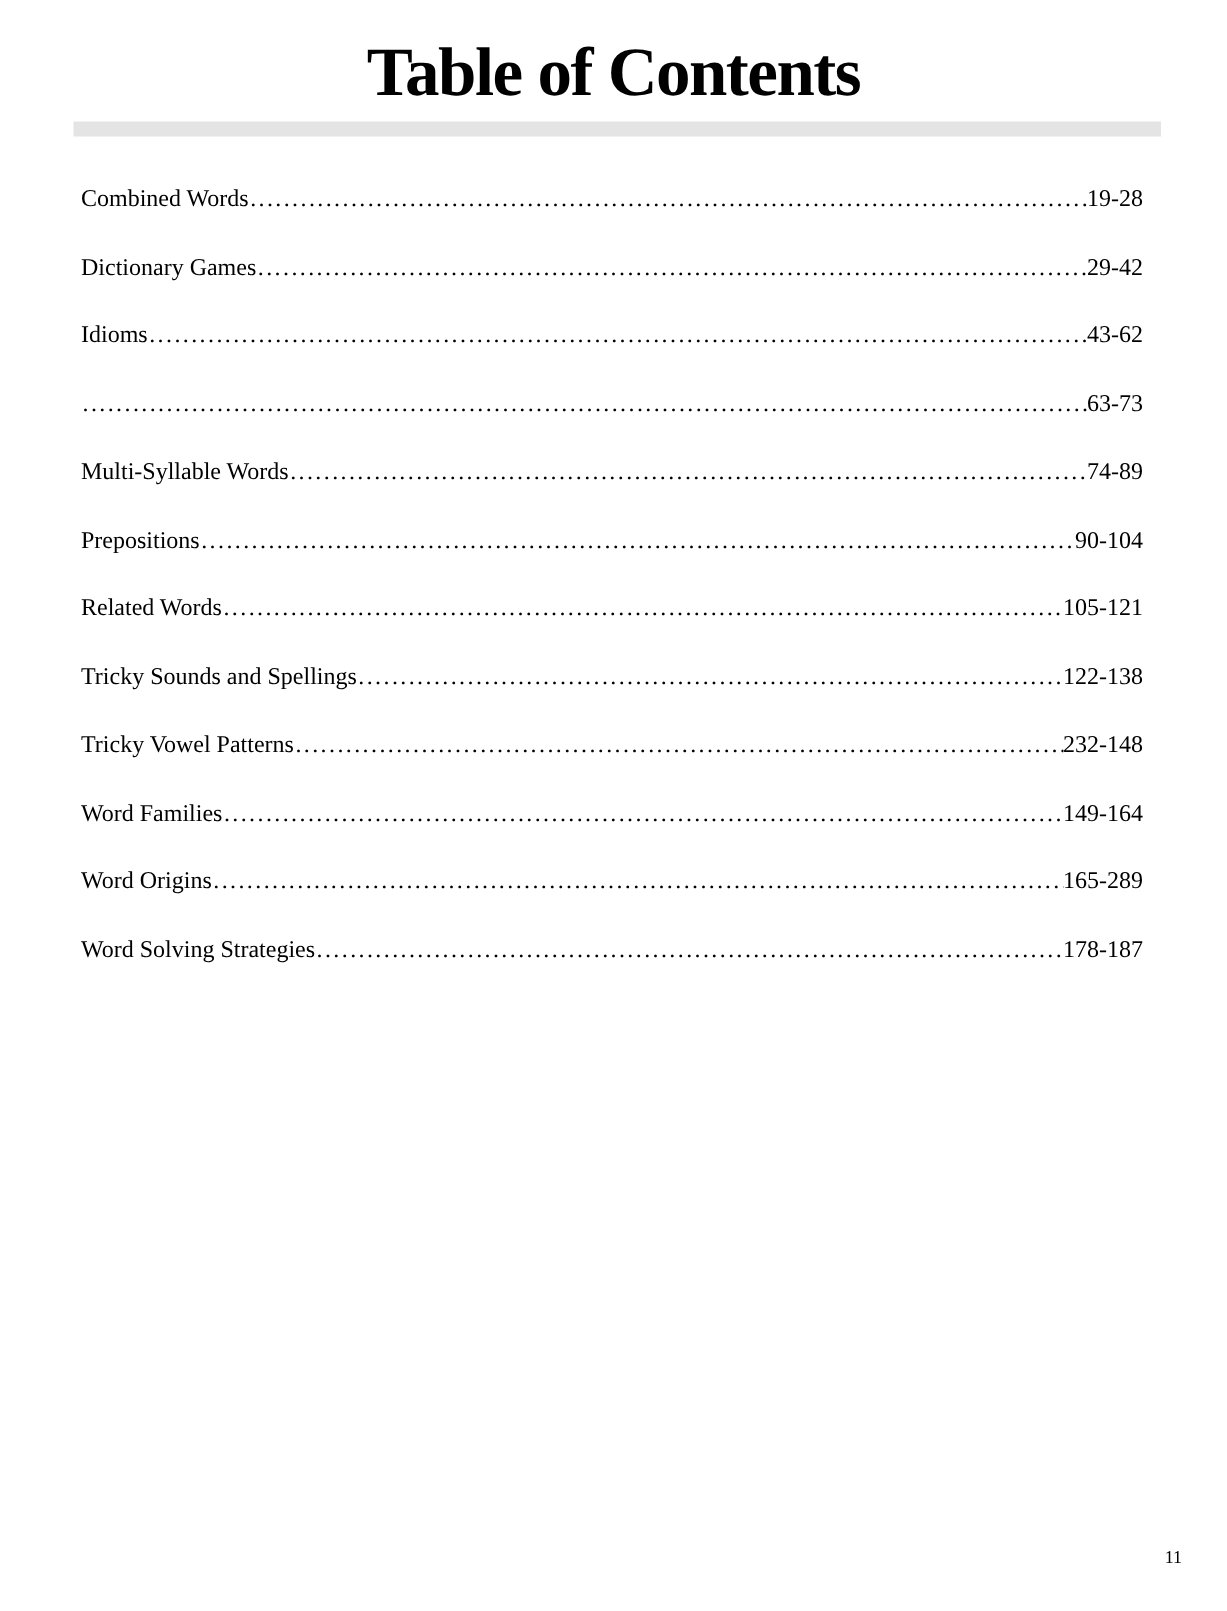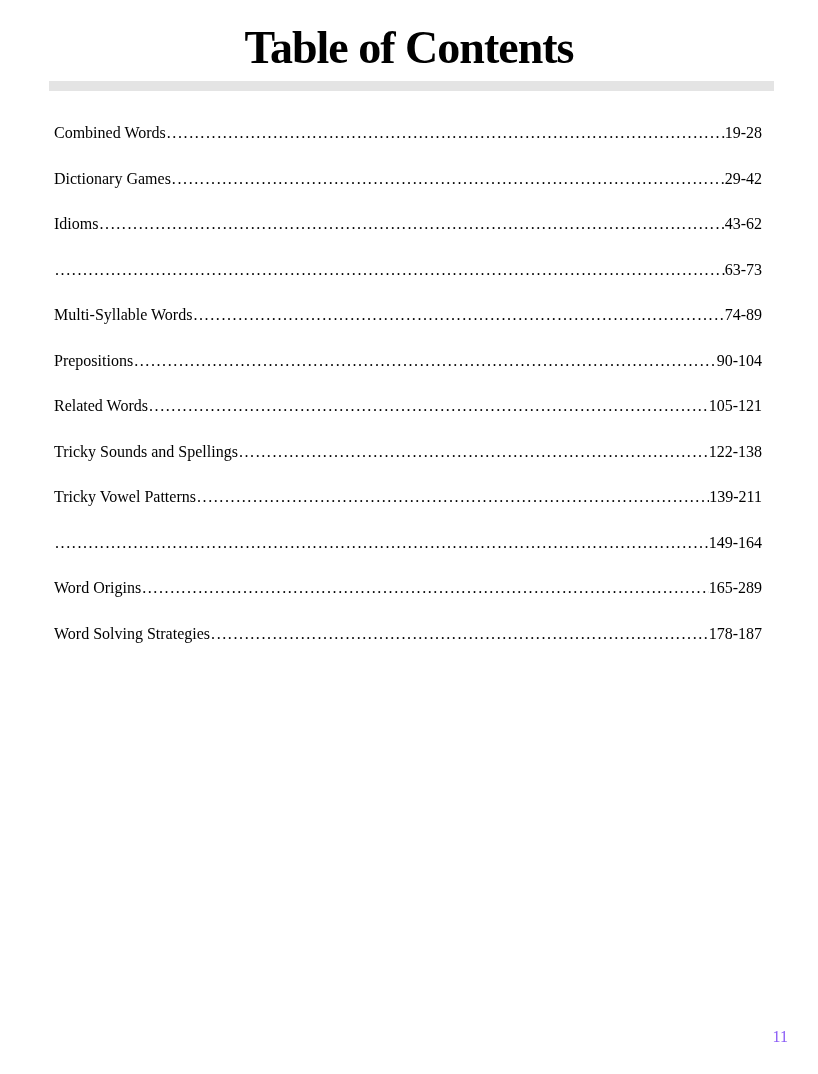--- a/index.html
+++ b/index.html
@@ -45,22 +45,22 @@
     flex: 1 1 auto;
     overflow: hidden;
     letter-spacing: 1.6px;
     padding: 0 1px;
   }
   .toc-pages { flex: 0 0 auto; }
   .page-number {
     position: absolute;
     right: 30px;
     bottom: 28px;
-    font-size: 16px;
-    color: #8b5cf6;
+    font-size: 12px;
+    color: #000000;
   }
 </style>
 </head>
 <body>
 
 <div class="page">
 
   <h1 class="title">Table of Contents</h1>
 
   <div class="divider"></div>
@@ -101,23 +101,24 @@
       <span class="toc-pages">105-121</span>
     </div>
       <div class="toc-row">
       <span class="toc-label">Tricky Sounds and Spellings</span>
       <span class="toc-leader">........................................................................................................................</span>
       <span class="toc-pages">122-138</span>
     </div>
       <div class="toc-row">
       <span class="toc-label">Tricky Vowel Patterns</span>
       <span class="toc-leader">........................................................................................................................</span>
-      <span class="toc-pages">139-211</span>
+      <span class="toc-pages">232-148</span>
     </div>
       <div class="toc-row">
+      <span class="toc-label">Word Families</span>
       <span class="toc-leader">........................................................................................................................</span>
       <span class="toc-pages">149-164</span>
     </div>
       <div class="toc-row">
       <span class="toc-label">Word Origins</span>
       <span class="toc-leader">........................................................................................................................</span>
       <span class="toc-pages">165-289</span>
     </div>
       <div class="toc-row">
       <span class="toc-label">Word Solving Strategies</span>

